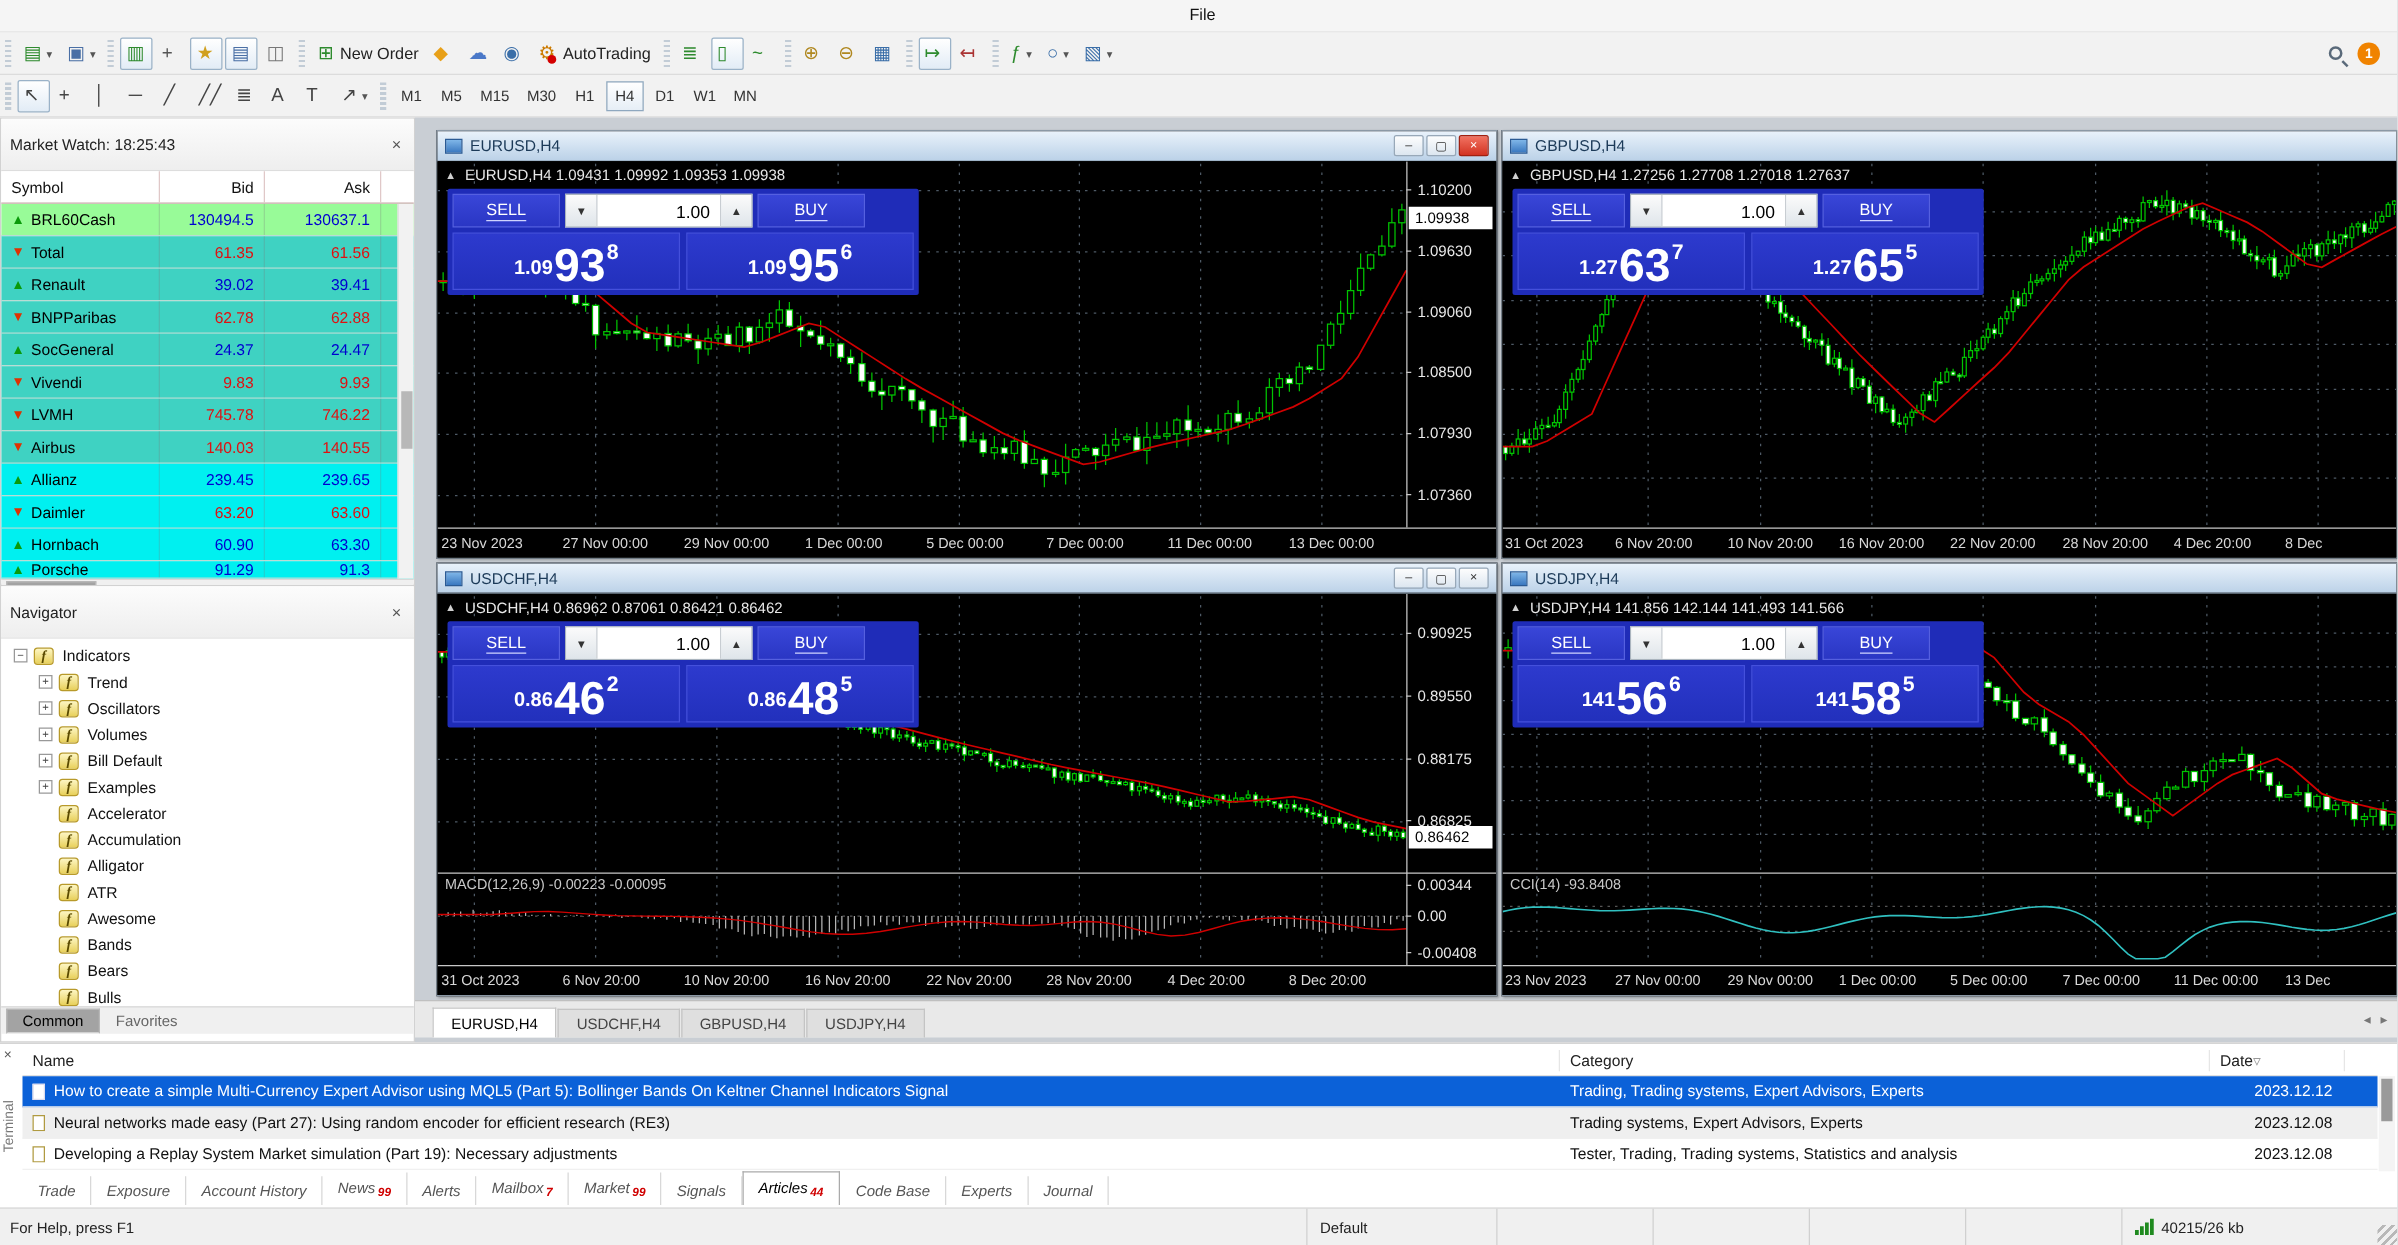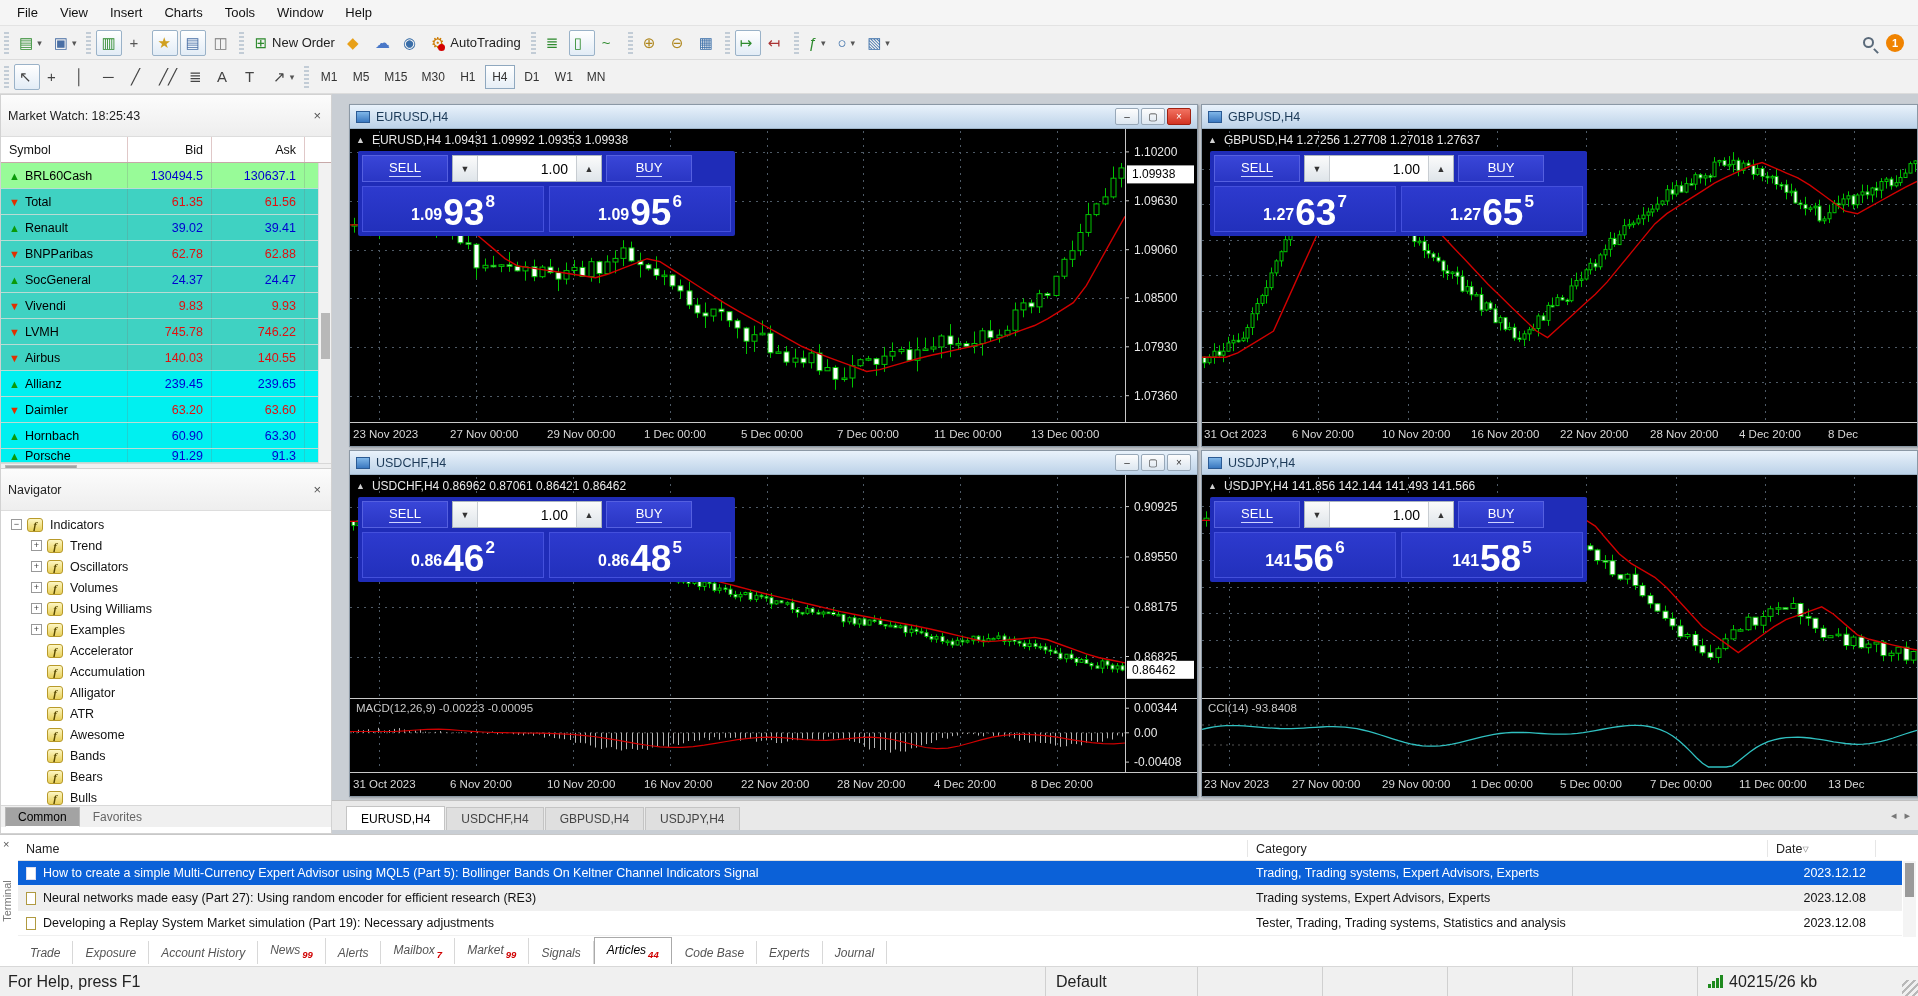--- a/index.html
+++ b/index.html
@@ -1,21 +1,21 @@
 <!DOCTYPE html>
 <html><head>
 <meta charset="utf-8">
 <style>
   * { margin:0; padding:0; box-sizing:border-box; }
   html,body { width:1918px; height:996px; overflow:hidden; }
   body { font-family:"Liberation Sans", sans-serif; background:#f0f0f0; font-size:12px; color:#111; }
   #root { position:relative; width:1918px; height:996px; background:#f0f0f0; overflow:hidden; }
 
   
-  #menubar { position:absolute; left:0; top:0; width:1918px; height:26px; background:#f5f5f5; display:flex; align-items:center; padding-left:6px; border-bottom:1px solid #e3e3e3; }
+  #menubar { position:absolute; left:0; top:0; width:1918px; height:26px; background:#f5f5f5; display:flex; align-items:center; padding-left:6px; border-bottom:1px solid #e3e3e3;flex-direction:column; }
   .menu-item { padding:4px 11px; font-size:13px; color:#111; cursor:default; }
   #toolbar1, #toolbar2 { position:absolute; left:0; width:1918px; height:34px; background:#f2f2f2; display:flex; align-items:center; border-bottom:1px solid #dcdcdc; }
   #toolbar1 { top:26px; } #toolbar2 { top:60px; }
   .grip { width:5px; height:22px; margin:0 4px; background:repeating-linear-gradient(180deg,#c2ccd6 0 2px,transparent 2px 4px); }
   .tbtn { display:flex; align-items:center; height:26px; min-width:26px; padding:0 4px; margin:0 1px; border:1px solid transparent; border-radius:2px; color:#444; cursor:default; }
   .tbtn .glyph { font-size:15px; line-height:1; }
   .tbtn.boxed { border:1px solid #9ab2c8; background:linear-gradient(#ffffff,#e2ecf6); }
   .tbtn .lbl { margin-left:5px; font-size:13px; color:#222; }
   .tbtn .caret { font-size:9px; color:#555; margin-left:4px; }
   .tbtn .reddot { width:7px; height:7px; background:#d40000; border-radius:50%; margin-left:-6px; margin-top:10px; }
@@ -103,21 +103,21 @@
   .page-ic { width:10px; height:13px; background:#fff; border:1px solid #b09a40; flex:0 0 10px; }
   .tb-row.sel .page-ic { border-color:#dde; }
   #tb-scroll { position:absolute; right:2px; top:26px; width:13px; height:76px; background:#f4f4f4; }
   #tb-scroll .thumb { position:absolute; left:2px; top:2px; width:9px; height:34px; background:#9a9a9a; }
   #tb-tabs { position:absolute; left:18px; bottom:2px; height:28px; display:flex; align-items:flex-end;font-style:italic; }
   .ttab { font-size:12px; color:#555; padding:5px 12px 4px; border-right:1px solid #d8d8d8; display:flex; align-items:flex-start; }
   .ttab.active { border:1px solid #aaa; border-bottom:none; background:#fff; color:#000; margin-right:1px; }
   .ttab .badge { color:#d00000; font-size:9.5px; margin-left:2px; margin-top:6px; font-weight:bold; }
 
   
-  #statusbar { position:absolute; left:0; top:966px; width:1918px; height:30px; background:#f0f0f0; border-top:1px solid #d8d8d8; display:flex; align-items:flex-end; font-size:16px; color:#222; }
+  #statusbar { position:absolute; left:0; top:966px; width:1918px; height:30px; background:#f0f0f0; border-top:1px solid #d8d8d8; display:flex; align-items:flex-end; font-size:12px; color:#222; }
   .sb-cell { height:100%; display:flex; align-items:center; padding:0 10px; border-left:1px solid #d0d0d0; }
   #sb-help { padding-left:8px; flex:0 0 1045px; border-left:none; }
   .sb-bars { display:flex; align-items:flex-end; gap:1px; margin-right:6px; }
   .sb-bars i { display:block; width:3px; background:#1f8a1f; }
   #sb-grip { position:absolute; right:0; bottom:0; width:16px; height:16px; background:repeating-linear-gradient(135deg,transparent 0 3px,#b8b8b8 3px 5px); }
 </style>
 </head>
 <body>
 
 <div id="root">
@@ -404,21 +404,21 @@
             <span>Oscillators</span>
           </div>
           <div class="tree-row" style="padding-left: 30px;">
             <span class="expander">+</span>
             <span class="ficon">f</span>
             <span>Volumes</span>
           </div>
           <div class="tree-row" style="padding-left: 30px;">
             <span class="expander">+</span>
             <span class="ficon">f</span>
-            <span>Using Williams</span>
+            <span>Bill Default</span>
           </div>
           <div class="tree-row" style="padding-left: 30px;">
             <span class="expander">+</span>
             <span class="ficon">f</span>
             <span>Examples</span>
           </div>
           <div class="tree-row" style="padding-left: 30px;">
             <span class="exp-spacer"></span>
             <span class="ficon">f</span>
             <span>Accelerator</span>

